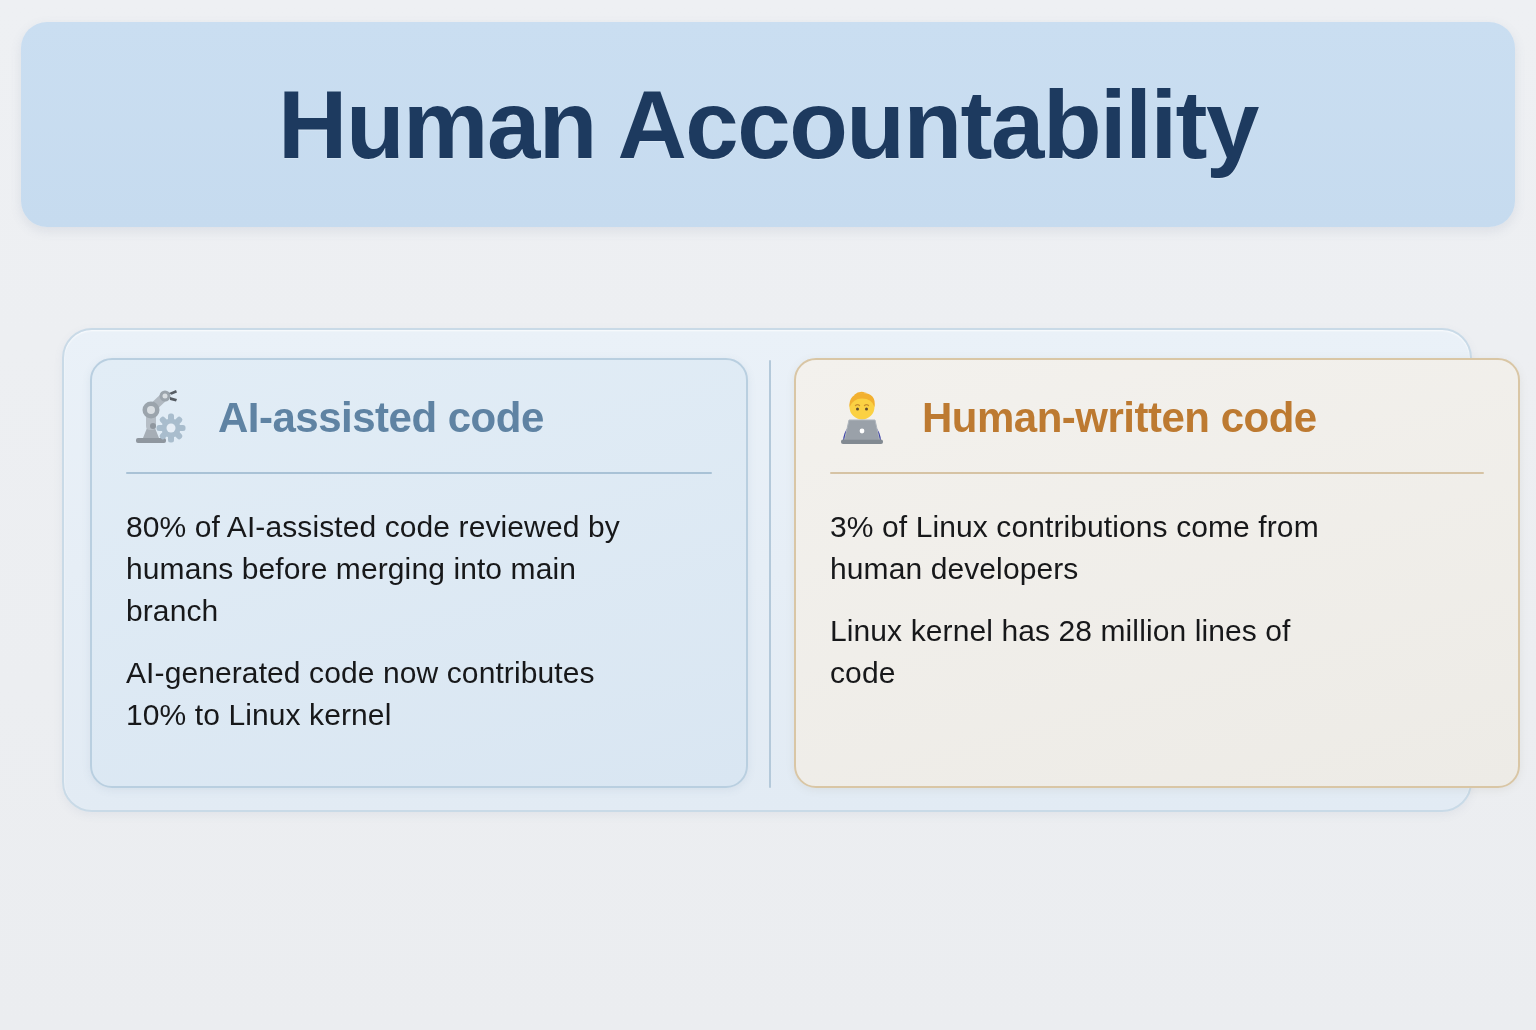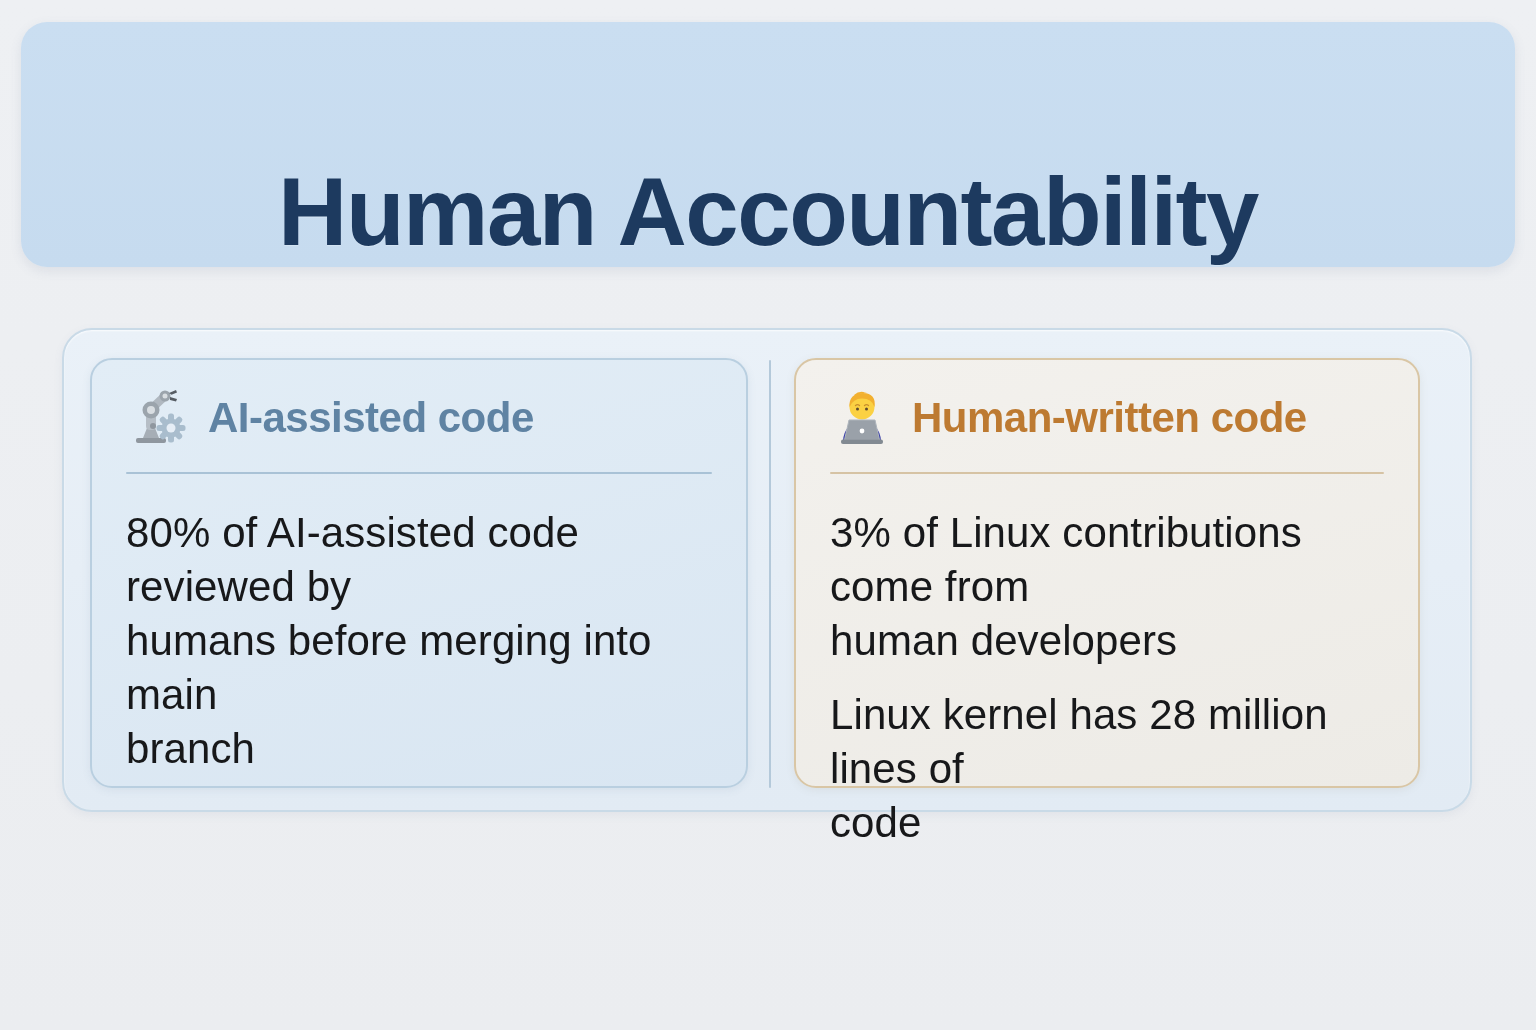--- a/index.html
+++ b/index.html
@@ -7,25 +7,25 @@
   body {
     font-family: "Liberation Sans", "DejaVu Sans", sans-serif;
     background:#edeff2;
     position:relative;
     overflow:hidden;
   }
   .page { position:absolute; inset:0; background:linear-gradient(180deg,#eef0f3 0%,#ebedf0 100%); }
 
   
   .banner {
-    position:absolute; left:21px; top:22px; width:1494px; height:245px;
+    position:absolute; left:21px; top:22px; width:1494px; height:205px;
     background:linear-gradient(180deg,#cadef1 0%,#c6dbef 100%);
     border-radius:26px;
     box-shadow:0 4px 12px rgba(90,110,140,0.12);
-    display:flex; align-items:flex-end; justify-content:center;
+    display:flex; align-items:center; justify-content:center;
   }
   .banner h1 {
     font-size:96px; font-weight:700; color:#1d3a5f; letter-spacing:-1.5px;
     text-shadow:0 1px 1px rgba(255,255,255,0.25);
   }
 
   
   .panel {
     position:absolute; left:62px; top:328px; width:1410px; height:484px;
     background:linear-gradient(180deg,#eaf1f8 0%,#e2ebf4 100%);
@@ -39,43 +39,43 @@
     border-radius:22px;
     padding:26px 34px;
   }
   .card-left {
     left:26px; width:658px;
     background:linear-gradient(165deg,#e2edf6 0%,#d9e6f2 100%);
     border:2px solid #b9cfe0;
     box-shadow:0 2px 8px rgba(90,120,150,0.10);
   }
   .card-right {
-    left:730px; width:626px;
+    left:730px; width:726px;
     background:linear-gradient(165deg,#f3f1ed 0%,#edebe6 100%);
     border:2px solid #d9c6a5;
     box-shadow:0 2px 8px rgba(130,115,90,0.10);
   }
   .v-divider {
     position:absolute; left:705px; top:30px; width:2px; height:428px;
     background:#b4c9da; border-radius:1px;
   }
 
-  .card-header { display:flex; align-items:center; gap:18px; height:64px; }
+  .card-header { display:flex; align-items:center; gap:28px; height:64px; }
   .icon { width:64px; height:64px; flex:0 0 64px; }
   .icon svg { width:64px; height:64px; display:block; }
   .card h2 { font-size:42px; font-weight:700; letter-spacing:-0.5px; }
   .card-left h2 { color:#5f83a3; }
   .card-right h2 { color:#bd7a31; }
 
   .rule { border:none; height:2px; margin-top:22px; border-radius:1px; }
   .rule-blue { background:#a9c2d6; }
   .rule-tan  { background:#d6c3a4; }
 
   .card p {
-    font-size:42px; line-height:54px; color:#17181a;
+    font-size:30px; line-height:42px; color:#17181a;
     white-space:pre-line; letter-spacing:0.1px;
   }
   .card p.first { margin-top:32px; }
   .card p.second { margin-top:20px; }
 </style>
 </head>
 <body>
 
 <div class="page">
 
@@ -109,20 +109,22 @@
               <circle r="4.5" fill="#e6eef6"></circle>
             </g>
           </svg>
         </span>
         <h2>AI-assisted code</h2>
       </div>
       <hr class="rule rule-blue">
       <p class="first">80% of AI-assisted code reviewed by
 humans before merging into main
 branch</p>
+      <p class="second">AI-generated code now contributes
+10% to Linux kernel</p>
     </div>
 
     <div class="v-divider"></div>
 
     <div class="card card-right">
       <div class="card-header">
         <span class="icon">
           <svg viewBox="0 0 64 64" aria-hidden="true">
             <circle cx="32" cy="21" r="12.5" fill="#fbd143"></circle>
             <path d="M19.5 21 Q18.5 7.5 33 7 Q46.5 7.5 44.5 21 Q42 12.5 32 12.5 Q23 12.5 19.5 21 Z" fill="#f2b02f"></path>

